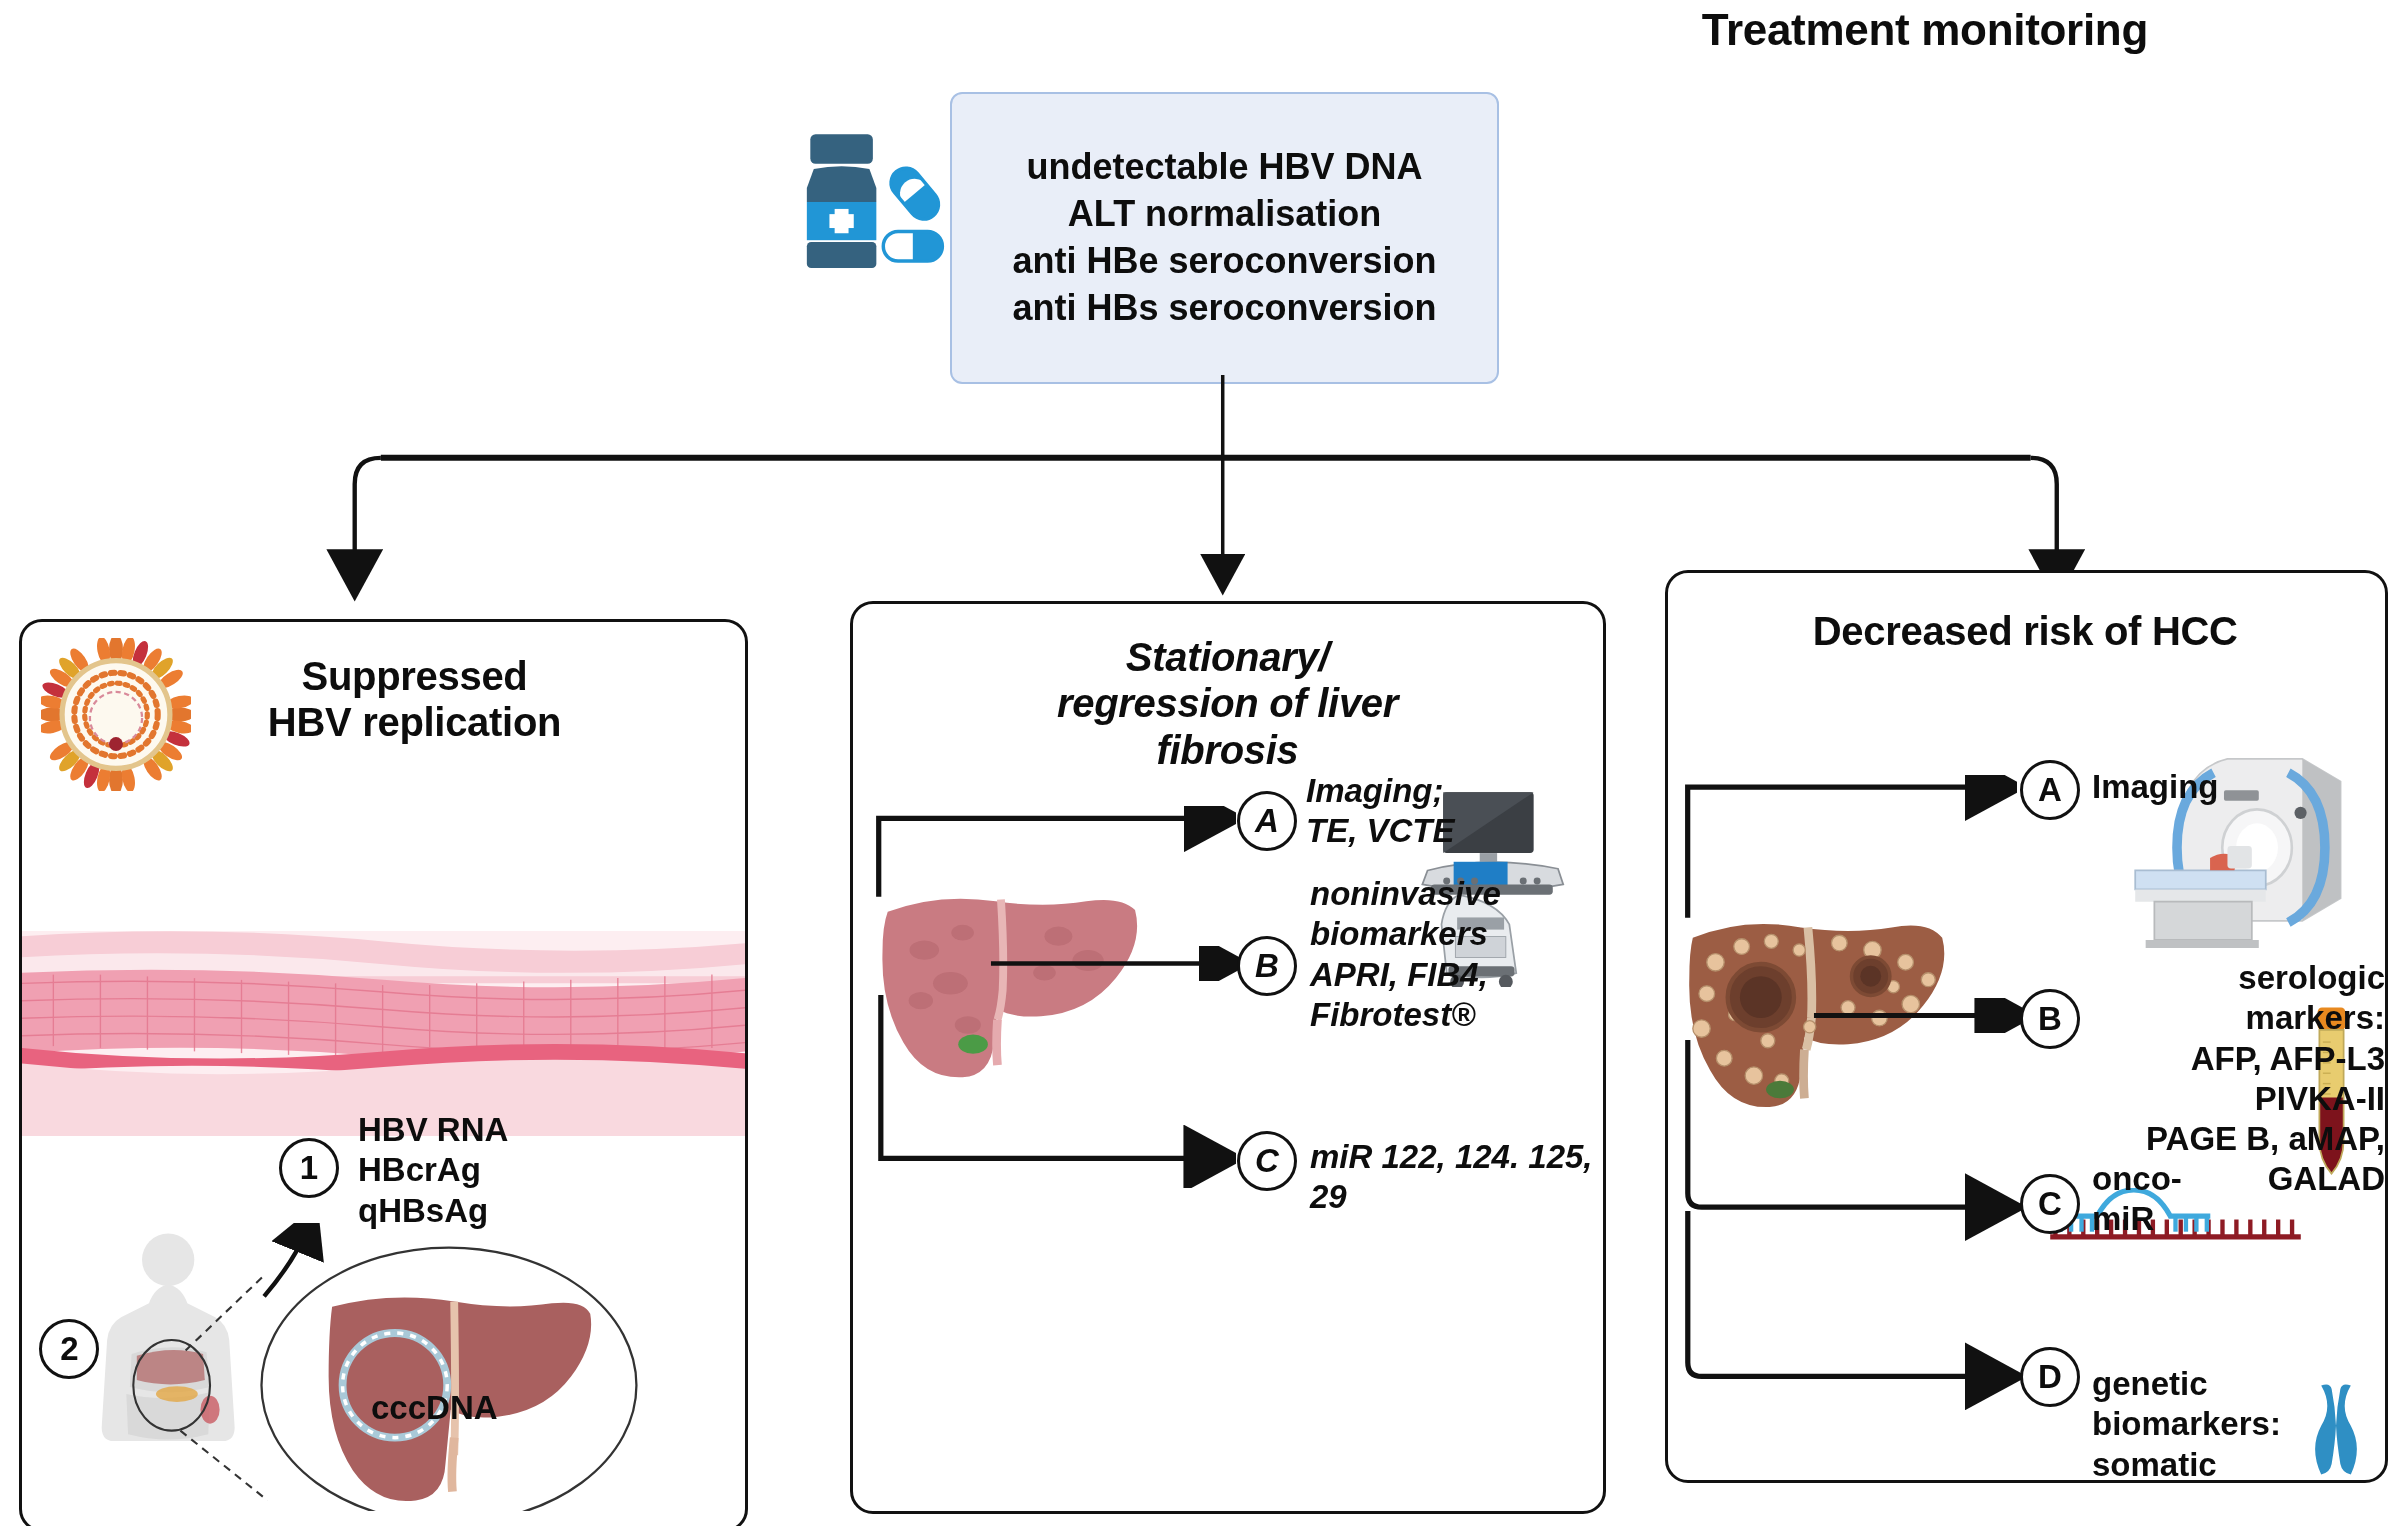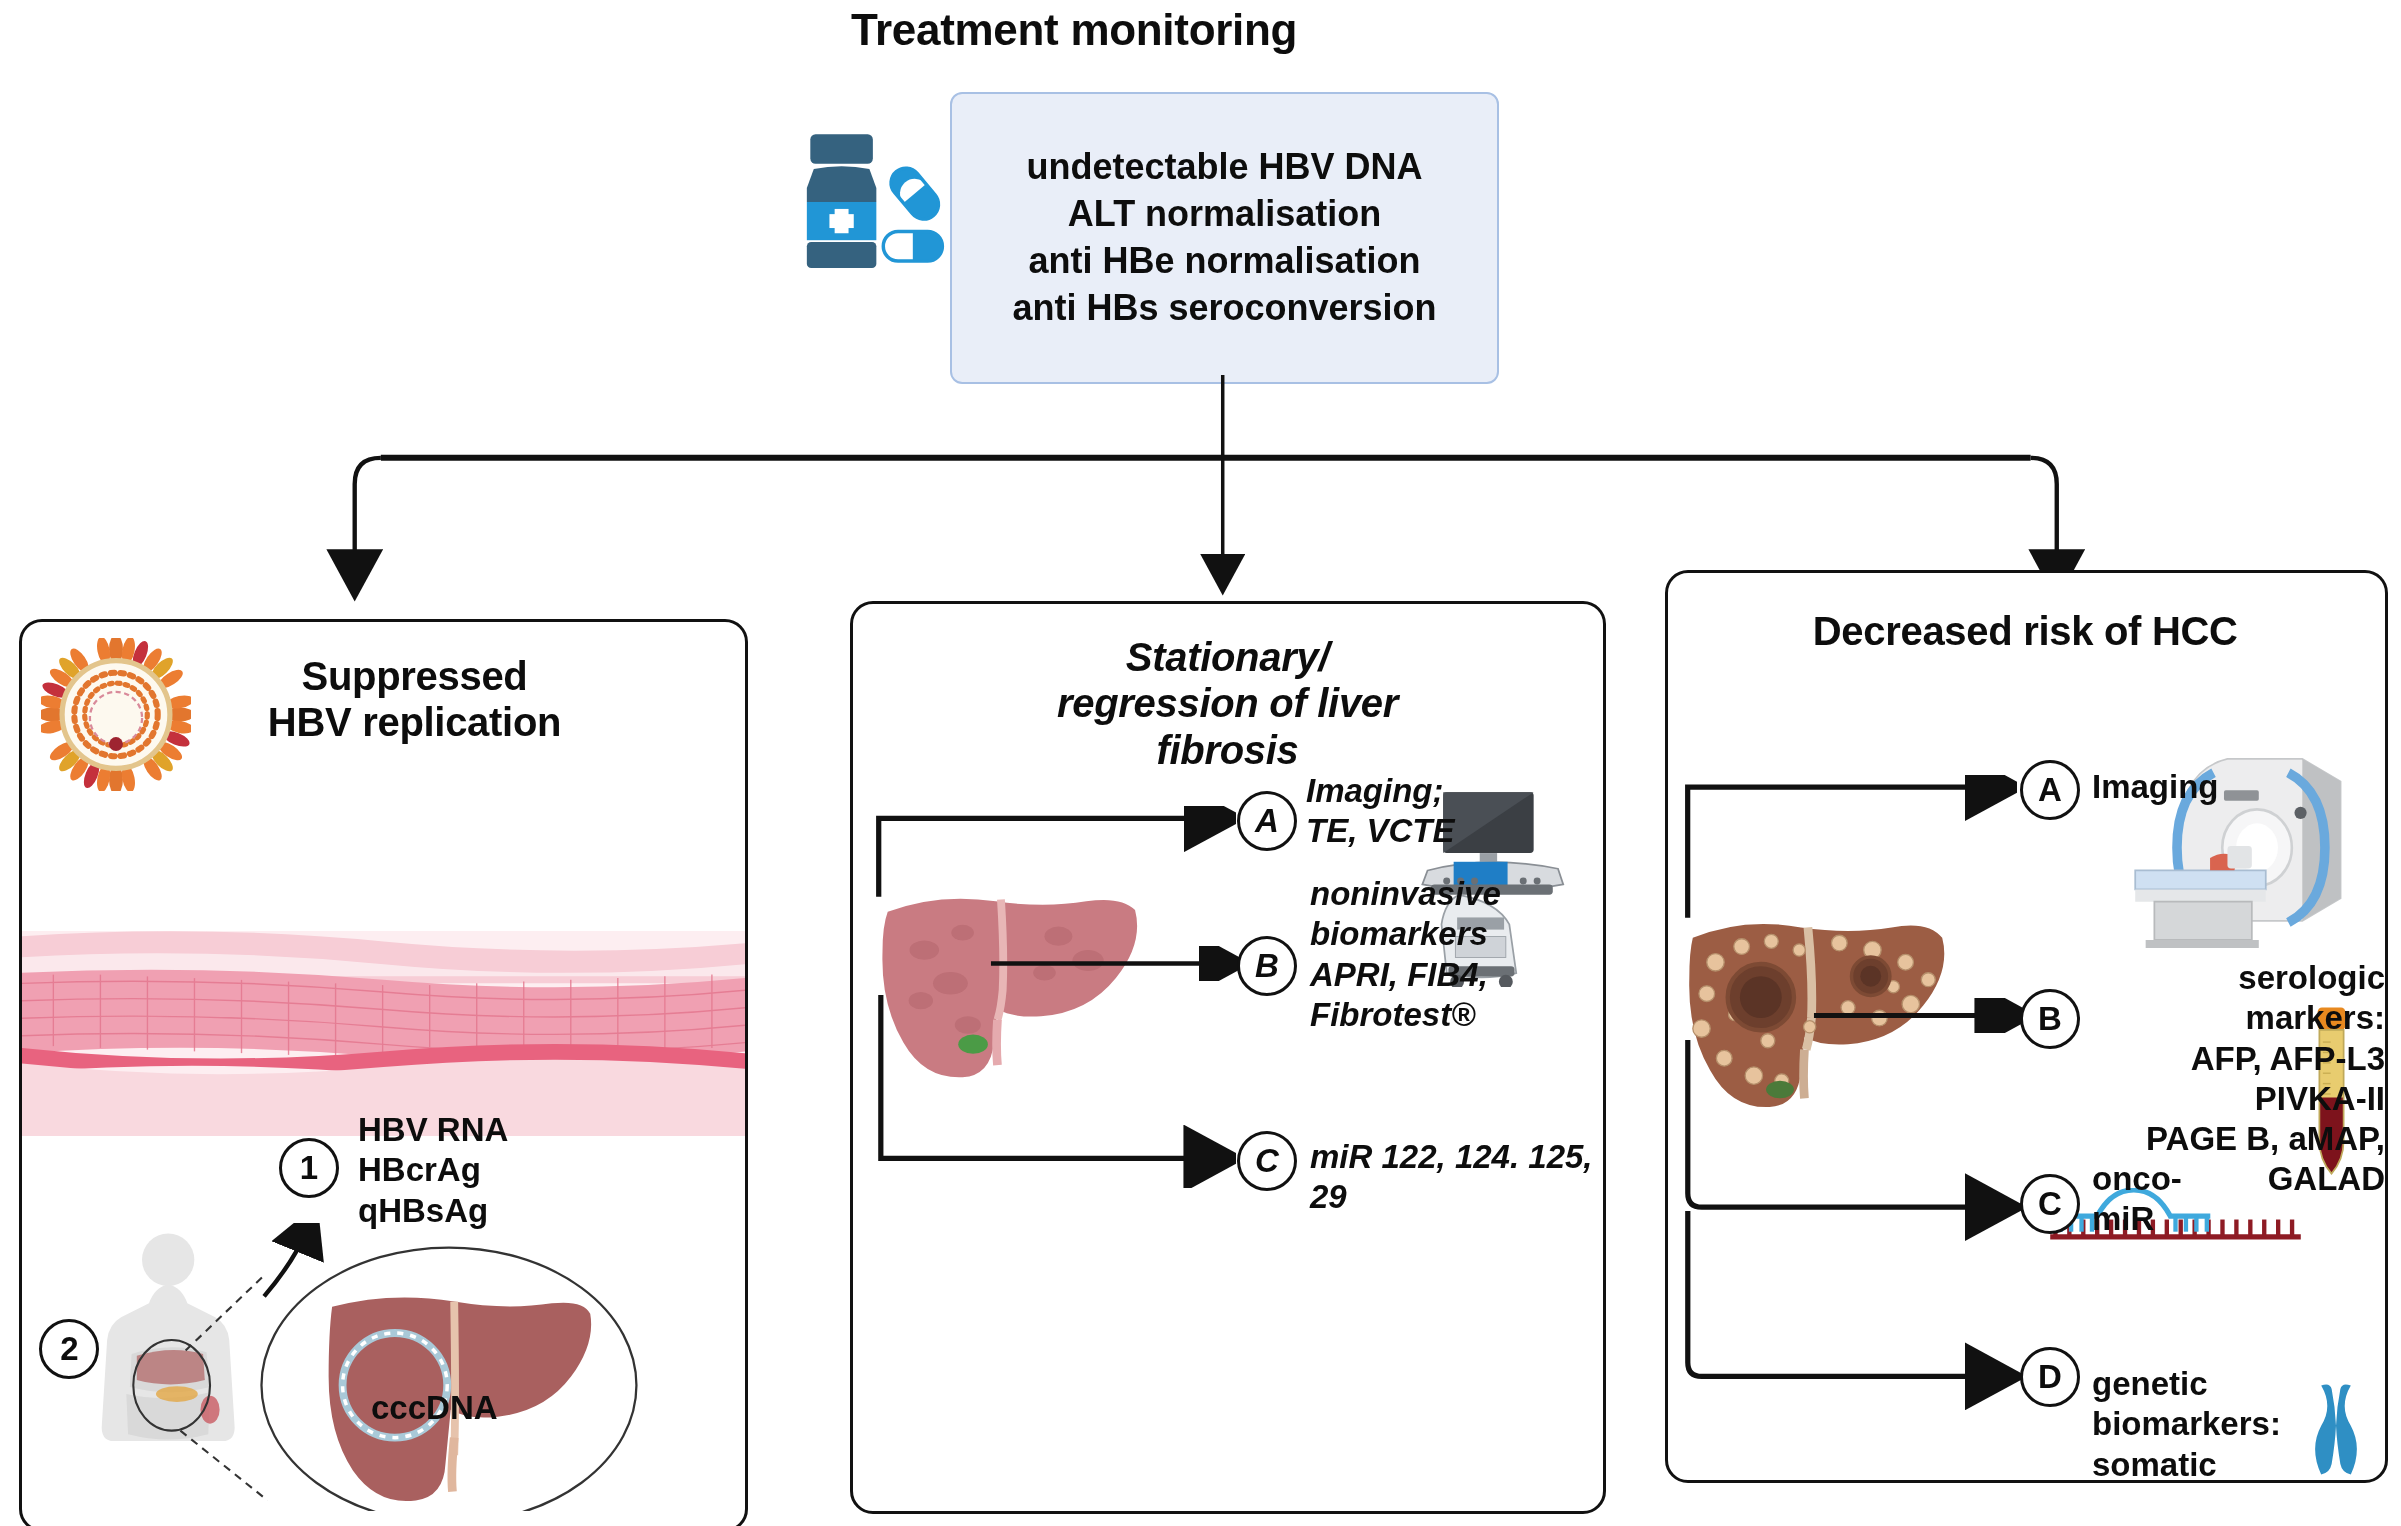--- a/index.html
+++ b/index.html
@@ -1,20 +1,20 @@
 <!DOCTYPE html>
 <html style="font-size:14px"><head>
 <meta charset="utf-8">
 <style>
   html,body{margin:0;padding:0;background:#ffffff;}
   body{width:2401px;height:1526px;position:relative;overflow:hidden;
        font-family:"Liberation Sans",sans-serif;color:#0d0d0d;}
 
   
-  #title{position:absolute;left:0;top:5.2px;width:2148px;text-align:center;
+  #title{position:absolute;left:0;top:5.2px;width:2148px;text-align:right;
          font-size:44px;font-weight:bold;letter-spacing:-0.3px;}
 
   
   #topbox{position:absolute;left:950px;top:92px;width:545px;height:288px;
           background:#e9eef8;border:2.6px solid #a8c0e4;border-radius:12.2px;
           display:flex;flex-direction:column;align-items:center;
           justify-content:center;}
   #topbox .line{font-size:36px;font-weight:bold;line-height:1.30;
                 white-space:nowrap;}
 
@@ -87,21 +87,21 @@
   <g transform="translate(98,118)">
     <rect x="0" y="0" width="68" height="34" rx="17" fill="#2196d6"></rect>
     <path d="M17 0 a17 17 0 0 0 0 34 h17 V0 z" fill="#fff"></path>
     <rect x="0" y="0" width="68" height="34" rx="17" fill="none" stroke="#2196d6" stroke-width="4"></rect>
   </g>
 </svg>
 
 <div id="topbox">
   <div class="line">undetectable HBV DNA</div>
   <div class="line">ALT normalisation</div>
-  <div class="line">anti HBe normalisation</div>
+  <div class="line">anti HBe seroconversion</div>
   <div class="line">anti HBs seroconversion</div>
 </div>
 
 <svg id="conn" viewBox="0 0 2755 265">
   <defs>
     <marker id="ah" markerWidth="13" markerHeight="13" refX="5" refY="6.5" orient="auto">
       <path d="M0,0 L12,6.5 L0,13 z" fill="#111"></path>
     </marker>
   </defs>
 

